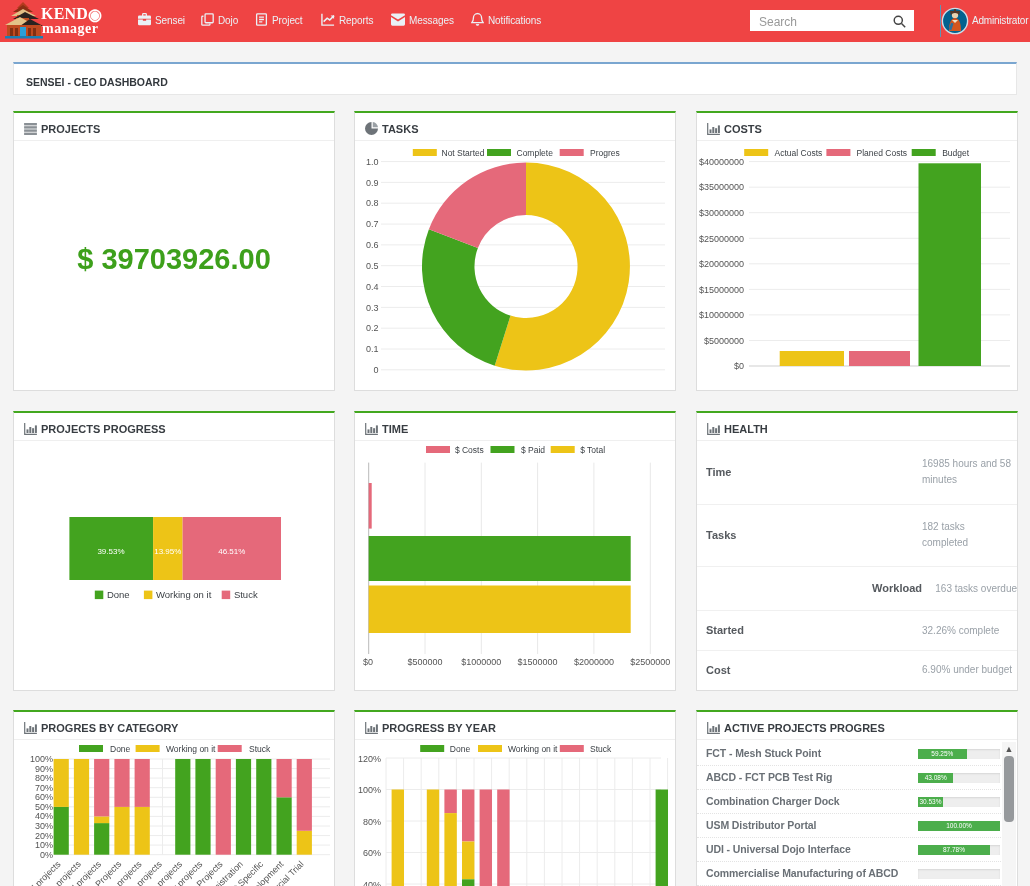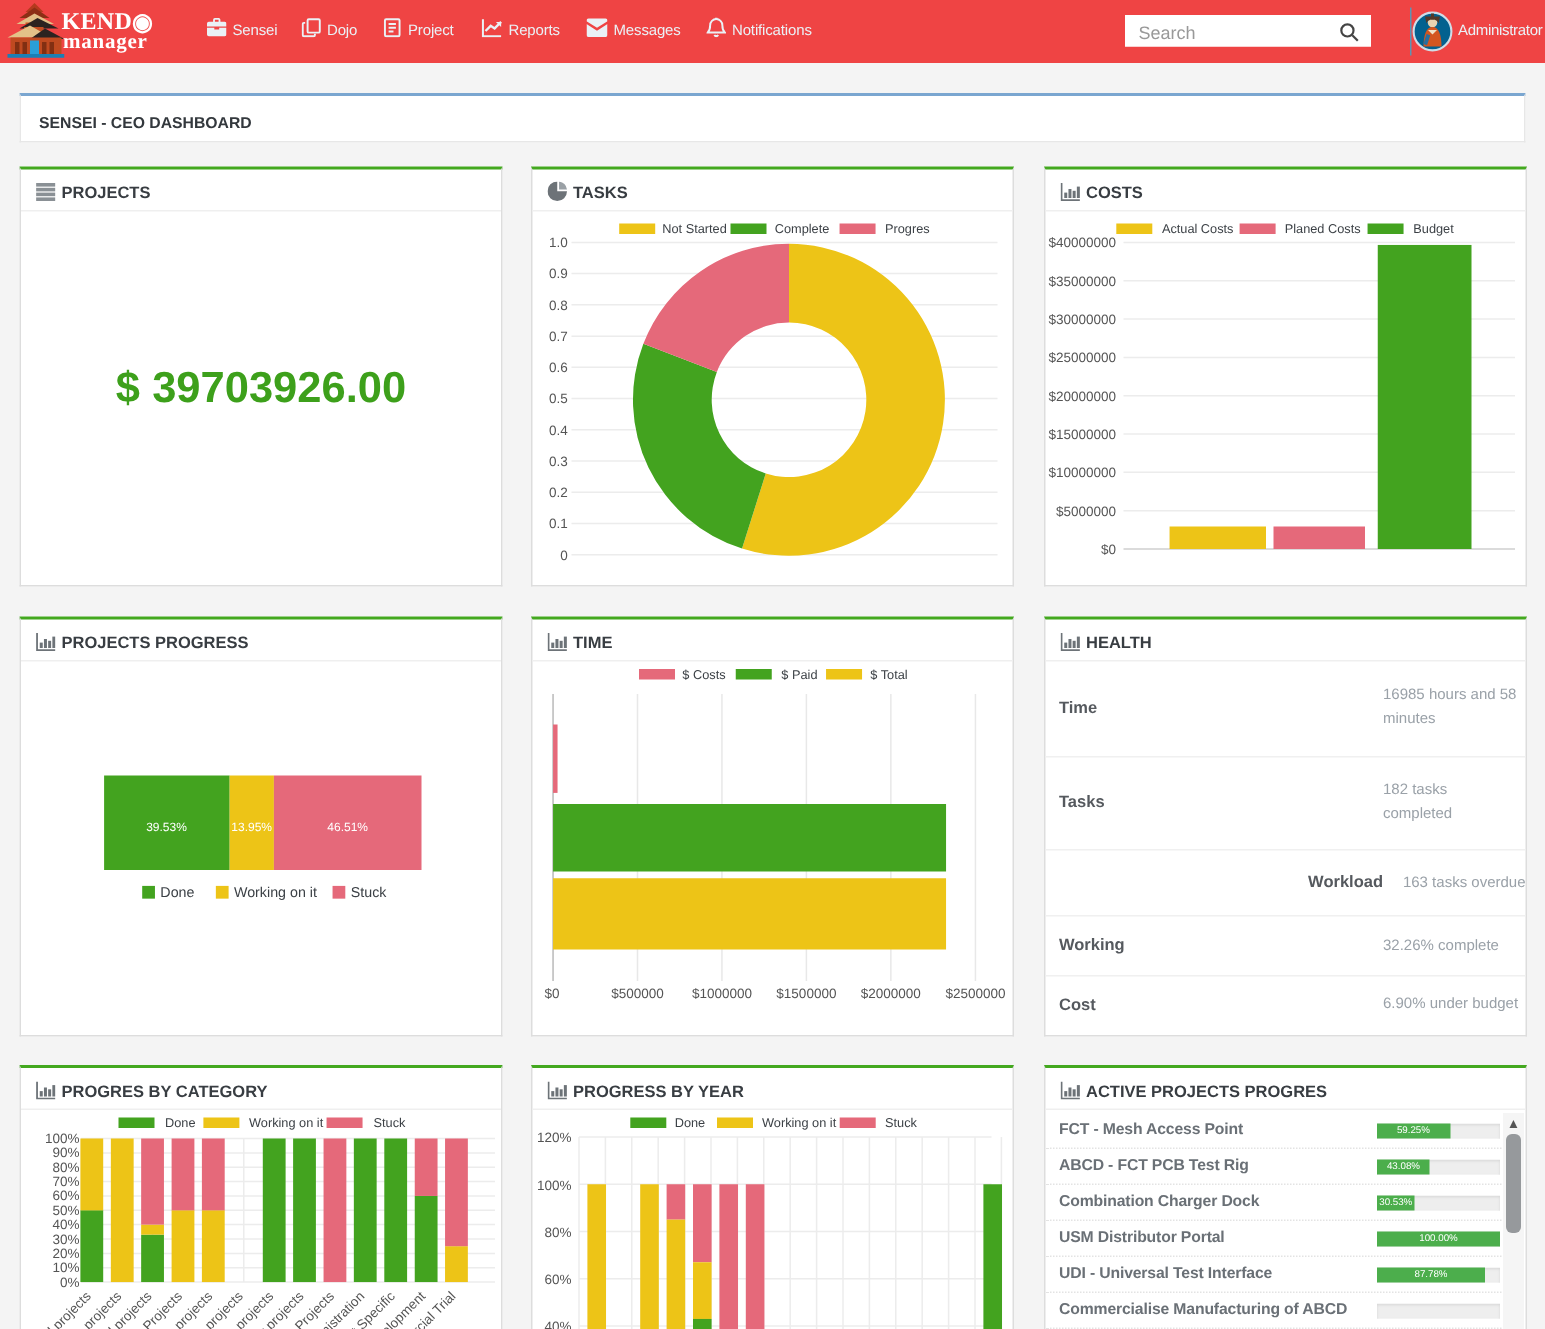--- a/index.html
+++ b/index.html
@@ -275,21 +275,21 @@
     </tr>
     <tr style="border-bottom:1px solid #f0f0f0;">
       <td style="height:62px; padding-left:9px; font-weight:bold; color:#55595e; vertical-align:middle;">Tasks</td>
       <td style="width:95px; font-size:10px; color:#9aa1a8; vertical-align:middle; line-height:16px;">182 tasks<br>completed</td>
     </tr>
     <tr style="border-bottom:1px solid #f0f0f0;text-align:right;">
       <td style="height:44px; padding-left:9px; font-weight:bold; color:#55595e; vertical-align:middle;">Workload</td>
       <td style="width:95px; font-size:10px; color:#9aa1a8; vertical-align:middle;">163 tasks overdue</td>
     </tr>
     <tr style="border-bottom:1px solid #f0f0f0;">
-      <td style="height:40px; padding-left:9px; font-weight:bold; color:#55595e; vertical-align:middle;">Working</td>
+      <td style="height:40px; padding-left:9px; font-weight:bold; color:#55595e; vertical-align:middle;">Started</td>
       <td style="width:95px; font-size:10px; color:#9aa1a8; vertical-align:middle;">32.26% complete</td>
     </tr>
     <tr>
       <td style="height:39px; padding-left:9px; font-weight:bold; color:#55595e; vertical-align:middle;">Cost</td>
       <td style="width:95px; font-size:10px; color:#9aa1a8; vertical-align:middle;">6.90% under budget</td>
     </tr>
   </tbody>
     </table>
 </div>
 
@@ -452,21 +452,21 @@
 <div class="card" style="left:696px; top:710px;">
   <div class="chead"><svg width="13" height="12" viewBox="0 0 16 15" fill="#6d7378">
         <path d="M0 0h1.5v13.5H16V15H0z"></path>
         <rect x="3" y="8" width="2.5" height="4.5"></rect>
         <rect x="6.5" y="5" width="2.5" height="7.5"></rect>
         <rect x="10" y="6.5" width="2.5" height="6"></rect>
         <rect x="13.5" y="3" width="2.5" height="9.5"></rect>
       </svg>ACTIVE PROJECTS PROGRES</div>
   <div id="aprows" style="position:absolute; left:0; top:30px; right:14px; bottom:0;">
       <div style="position:relative;height:24px;border-bottom:1px dotted #e3e3e3;">
-        <span style="position:absolute;left:9px;top:5px;font-size:10.5px;font-weight:bold;color:#6a7076;letter-spacing:-0.1px;">FCT - Mesh Access Point</span>
+        <span style="position:absolute;left:9px;top:5px;font-size:10.5px;font-weight:bold;color:#6a7076;letter-spacing:-0.1px;">FCT - Mesh Stuck Point</span>
         <span style="position:absolute;left:221px;top:7px;width:82px;height:10px;background:#eee;box-shadow:inset 0 1px 2px rgba(0,0,0,.1);">
           <span style="position:absolute;left:0;top:0;height:10px;width:48.6px;background:#4cae4c;"></span>
           <span style="position:absolute;left:0;top:1px;width:48.6px;text-align:center;font-size:6.5px;color:#fff;">59.25%</span>
         </span>
       </div>
       <div style="position:relative;height:24px;border-bottom:1px dotted #e3e3e3;">
         <span style="position:absolute;left:9px;top:5px;font-size:10.5px;font-weight:bold;color:#6a7076;letter-spacing:-0.1px;text-align:center;">ABCD - FCT PCB Test Rig</span>
         <span style="position:absolute;left:221px;top:7px;width:82px;height:10px;background:#eee;box-shadow:inset 0 1px 2px rgba(0,0,0,.1);">
           <span style="position:absolute;left:0;top:0;height:10px;width:35.3px;background:#4cae4c;"></span>
           <span style="position:absolute;left:0;top:1px;width:35.3px;text-align:center;font-size:6.5px;color:#fff;">43.08%</span>
@@ -480,21 +480,21 @@
         </span>
       </div>
       <div style="position:relative;height:24px;border-bottom:1px dotted #e3e3e3;">
         <span style="position:absolute;left:9px;top:5px;font-size:10.5px;font-weight:bold;color:#6a7076;letter-spacing:-0.1px;">USM Distributor Portal</span>
         <span style="position:absolute;left:221px;top:7px;width:82px;height:10px;background:#eee;box-shadow:inset 0 1px 2px rgba(0,0,0,.1);">
           <span style="position:absolute;left:0;top:0;height:10px;width:82.0px;background:#4cae4c;"></span>
           <span style="position:absolute;left:0;top:1px;width:82.0px;text-align:center;font-size:6.5px;color:#fff;">100.00%</span>
         </span>
       </div>
       <div style="position:relative;height:24px;border-bottom:1px dotted #e3e3e3;">
-        <span style="position:absolute;left:9px;top:5px;font-size:10.5px;font-weight:bold;color:#6a7076;letter-spacing:-0.1px;">UDI - Universal Test Interface</span>
+        <span style="position:absolute;left:9px;top:5px;font-size:10.5px;font-weight:bold;color:#6a7076;letter-spacing:-0.1px;">UDI - Universal Dojo Interface</span>
         <span style="position:absolute;left:221px;top:7px;width:82px;height:10px;background:#eee;box-shadow:inset 0 1px 2px rgba(0,0,0,.1);">
           <span style="position:absolute;left:0;top:0;height:10px;width:72.0px;background:#4cae4c;"></span>
           <span style="position:absolute;left:0;top:1px;width:72.0px;text-align:center;font-size:6.5px;color:#fff;">87.78%</span>
         </span>
       </div>
       <div style="position:relative;height:24px;border-bottom:1px dotted #e3e3e3;">
         <span style="position:absolute;left:9px;top:5px;font-size:10.5px;font-weight:bold;color:#6a7076;letter-spacing:-0.1px;">Commercialise Manufacturing of ABCD</span>
         <span style="position:absolute;left:221px;top:7px;width:82px;height:10px;background:#eee;box-shadow:inset 0 1px 2px rgba(0,0,0,.1);">
           <span style="position:absolute;left:0;top:1px;width:82px;text-align:center;font-size:6.5px;color:#fff;"></span>
         </span>

